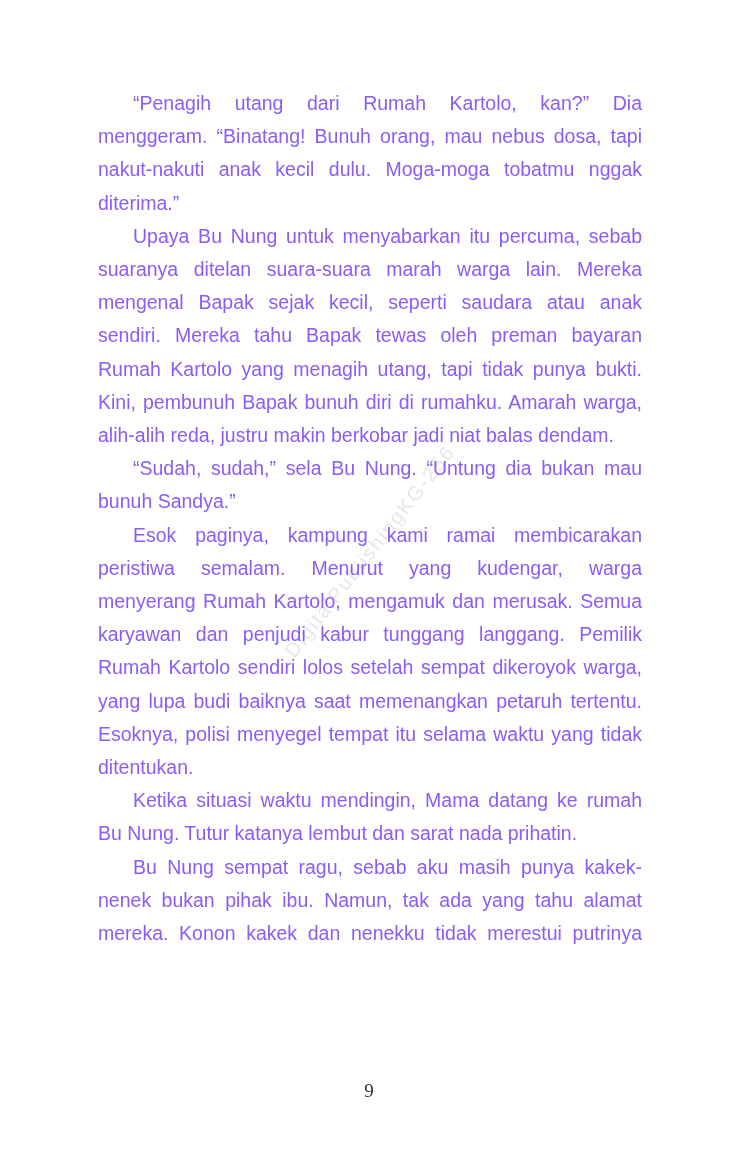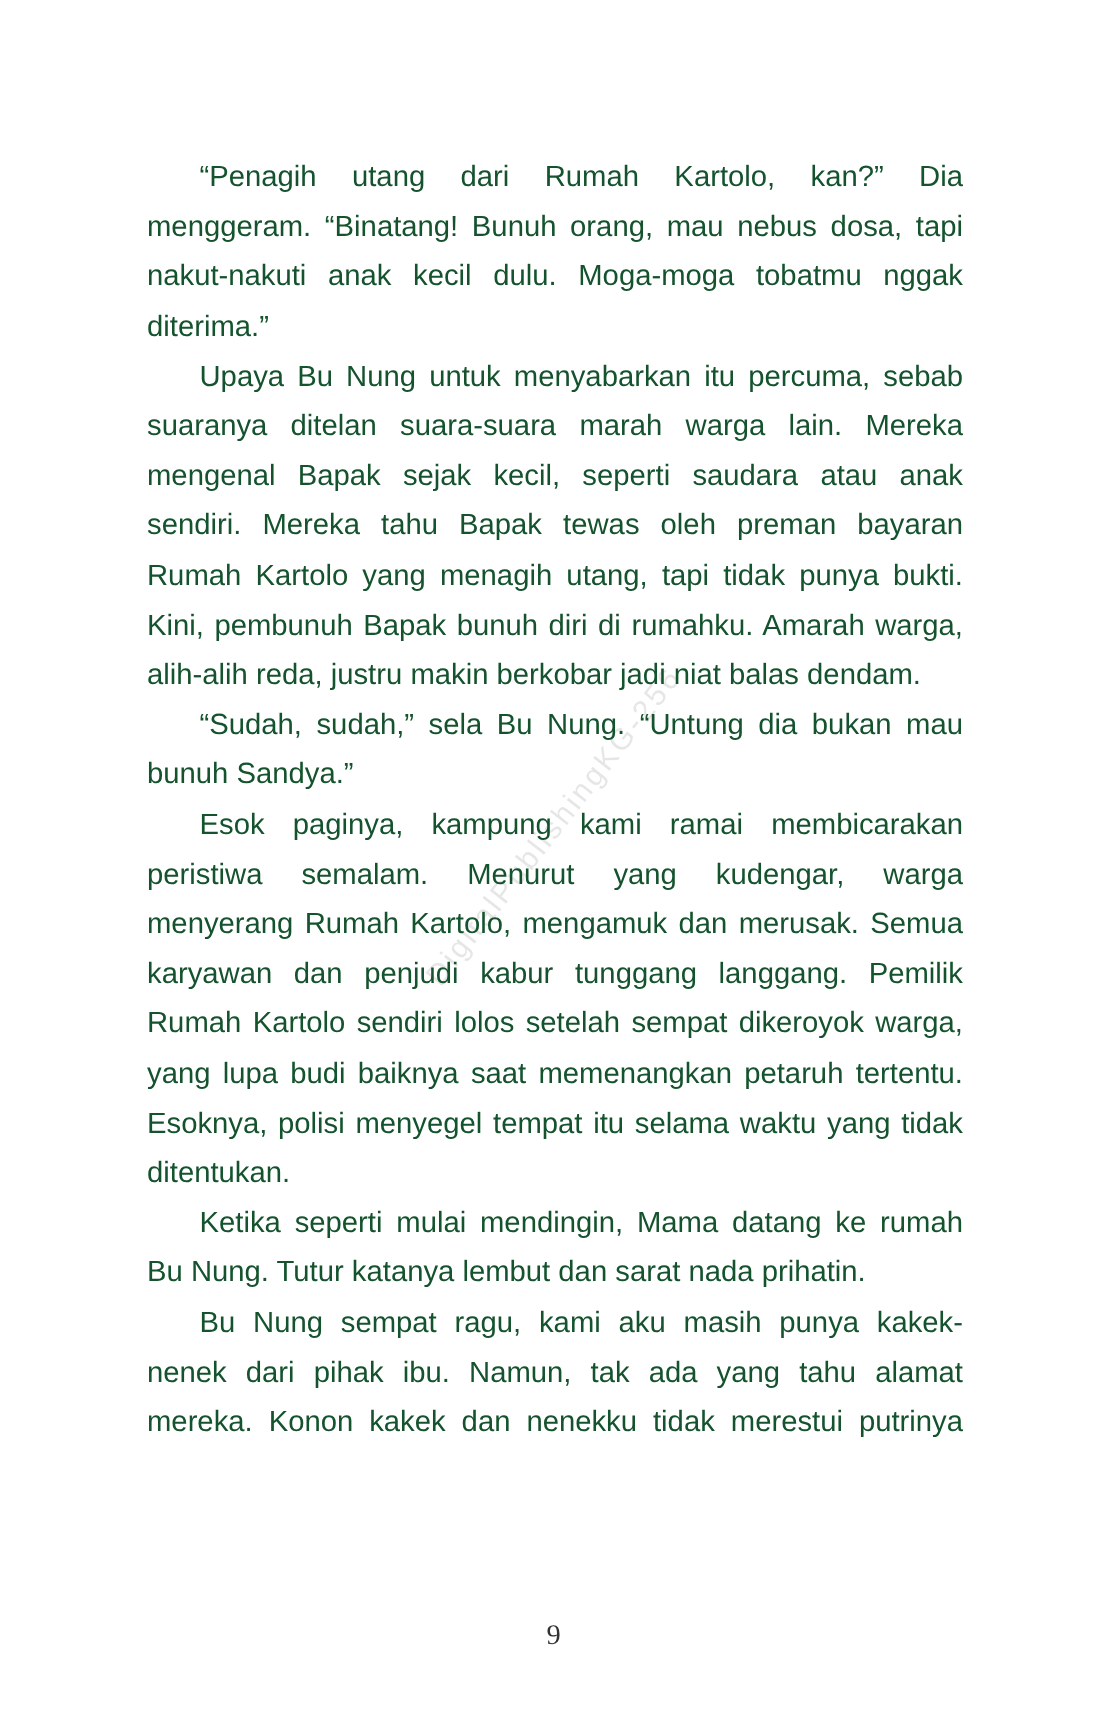--- a/index.html
+++ b/index.html
@@ -27,24 +27,24 @@
     opacity: 0.18;
     font-size: 20px;
     letter-spacing: 2px;
     text-align: center;
     white-space: nowrap;
     user-select: none;
   }
   .text-block {
     position: absolute;
     left: 98px;
-    top: 102px;
+    top: 87px;
     width: 544px;
     z-index: 1;
-    color: #14532d;
+    color: #8b5cf6;
     font-size: 19.5px;
     line-height: 33.2px;
     text-align: justify;
   }
   .text-block p {
     margin: 0;
     padding: 0;
     text-indent: 35px;
   }
   
@@ -68,19 +68,19 @@
 
 <div class="page">
 
   <div class="watermark">DigitalPublishingKG-256</div>
 
   <div class="text-block">
     <p>“Penagih utang dari Rumah Kartolo, kan?” Dia menggeram. “Binatang! Bunuh orang, mau nebus dosa, tapi nakut-nakuti anak kecil dulu. Moga-moga tobatmu nggak diterima.”</p>
     <p>Upaya Bu Nung untuk menyabarkan itu percuma, sebab suaranya ditelan suara-suara marah warga lain. Mereka mengenal Bapak sejak kecil, seperti saudara atau anak sendiri. Mereka tahu Bapak tewas oleh preman bayaran Rumah Kartolo yang menagih utang, tapi tidak punya bukti. Kini, pembunuh Bapak bunuh diri di rumahku. Amarah warga, alih-alih reda, justru makin berkobar jadi niat balas dendam.</p>
     <p>“Sudah, sudah,” sela Bu Nung. “Untung dia bukan mau bunuh Sandya.”</p>
     <p>Esok paginya, kampung kami ramai membicarakan peristiwa semalam. Menurut yang kudengar, warga menyerang Rumah Kartolo, mengamuk dan merusak. Semua karyawan dan penjudi kabur tunggang langgang. Pemilik Rumah Kartolo sendiri lolos setelah sempat dikeroyok warga, yang lupa budi baiknya saat memenangkan petaruh tertentu. Esoknya, polisi menyegel tempat itu selama waktu yang tidak ditentukan.</p>
-    <p>Ketika seperti mulai mendingin, Mama datang ke rumah Bu Nung. Tutur katanya lembut dan sarat nada prihatin.</p>
-    <p class="continues">Bu Nung sempat ragu, kami aku masih punya kakek-nenek dari pihak ibu. Namun, tak ada yang tahu alamat mereka. Konon kakek dan nenekku tidak merestui putrinya</p>
+    <p>Ketika situasi waktu mendingin, Mama datang ke rumah Bu Nung. Tutur katanya lembut dan sarat nada prihatin.</p>
+    <p class="continues">Bu Nung sempat ragu, sebab aku masih punya kakek-nenek bukan pihak ibu. Namun, tak ada yang tahu alamat mereka. Konon kakek dan nenekku tidak merestui putrinya</p>
   </div>
 
   <div class="page-number">9</div>
 
 </div>
 
 </body></html>

